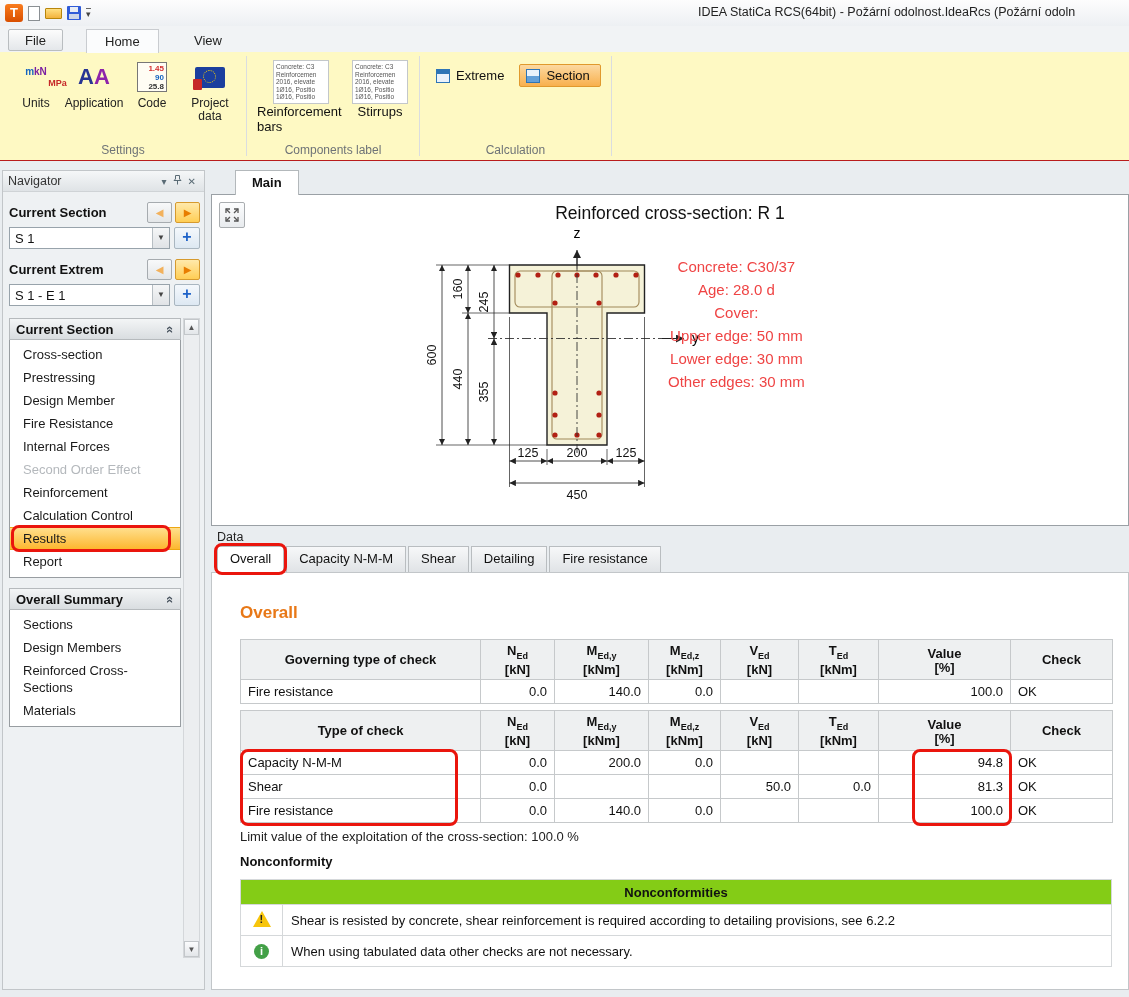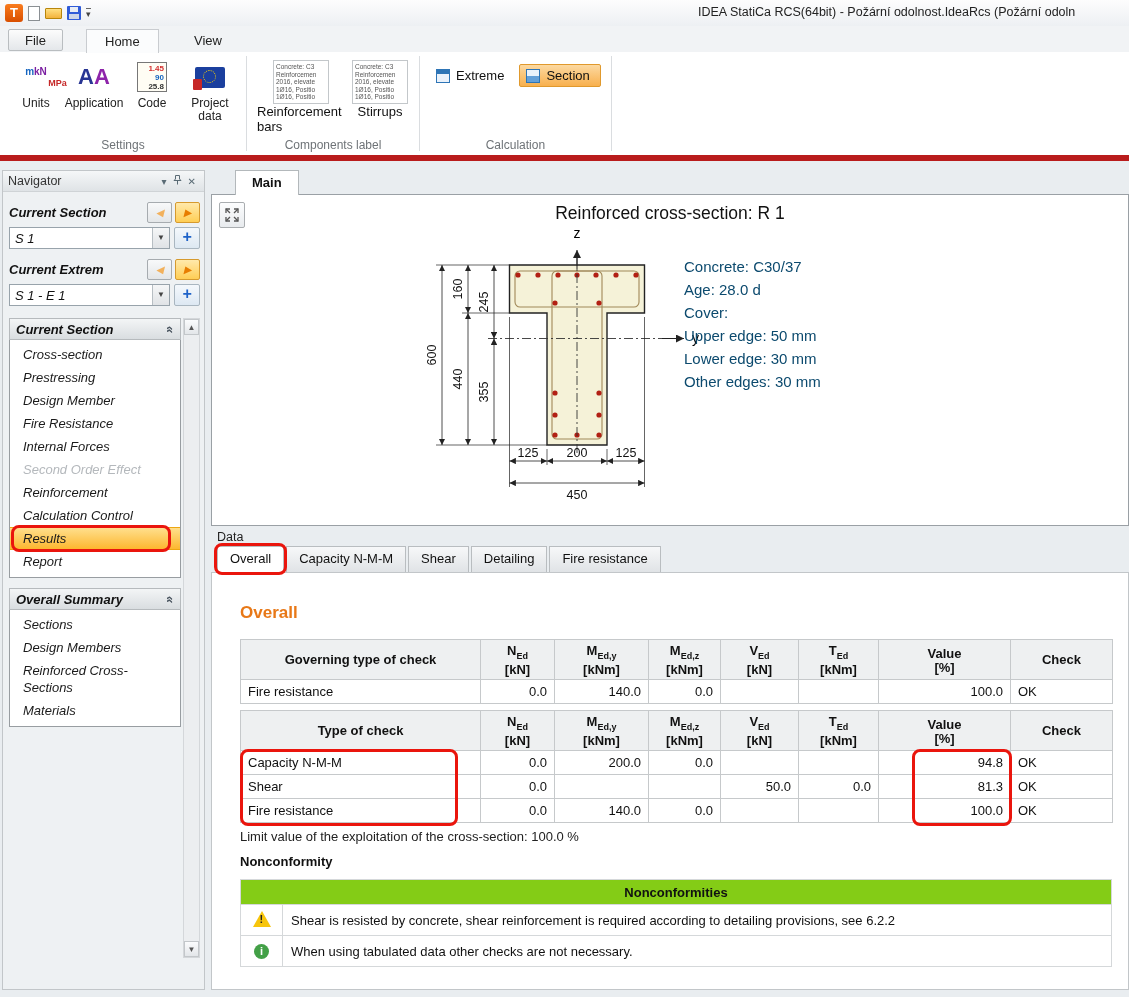--- a/index.html
+++ b/index.html
@@ -22,21 +22,21 @@
   .win-title { position:absolute; left:698px; top:5px; width:430px; white-space:nowrap; overflow:hidden; font-size:12.5px; color:#222; }
 
   
   .ribbon-tabs { position:absolute; top:26px; left:0; width:100%; height:27px; background:#f1f3f5; }
   .rtab { position:absolute; top:3px; height:24px; padding:4px 18px; font-size:13px; color:#222; }
   .tab-file { left:8px; background:linear-gradient(#fcfcfc,#e4e7ea); border:1px solid #b9bdc0; border-radius:2px; height:22px; padding:3px 16px; }
   .tab-home { left:86px; background:#fbfcfd; border:1px solid #c9ccd0; border-bottom:none; height:24px; z-index:2; }
   .tab-view { left:176px; }
 
   
-  .ribbon { position:absolute; top:52px; left:0; width:100%; height:109px; background:#ffffff; border-bottom:6px solid #b91c1c; display:flex; }
+  .ribbon { position:absolute; top:52px; left:0; width:100%; height:109px; background:#fef9c3; border-bottom:1px solid #b91c1c; display:flex; }
   .rgroup { display:flex; flex-direction:column; padding-top:4px; }
   .rgroup-label { margin-top:auto; text-align:center; color:#6e7377; font-size:12px; padding:2px 0 3px; }
   .rsep { width:1px; background:#dadde0; margin:4px 0; }
   .rbuttons { display:flex; align-items:flex-start; gap:2px; padding:2px 8px 0; }
   .rbtn { display:flex; flex-direction:column; align-items:center; width:56px; padding:2px 1px; border:1px solid transparent; border-radius:2px; }
   .rbtn .rlabel { font-size:12px; text-align:center; line-height:13px; margin-top:4px; color:#222; }
   .ricon { height:32px; display:flex; align-items:center; justify-content:center; }
   .icon-units { font-weight:bold; line-height:10px; text-align:center; }
   .icon-units .u1 { color:#1565c0; font-size:10px; }
   .icon-units .u2 { color:#7b1fa2; font-size:10px; }
@@ -58,21 +58,21 @@
   .icon-extreme { width:14px; height:14px; border:1px solid #2e75b6; background:#eaf2fb; position:relative; }
   .icon-extreme::before { content:""; position:absolute; left:0; top:0; right:0; height:4px; background:#2e75b6; }
   .icon-section { width:14px; height:14px; border:1px solid #2e75b6; background:#eaf2fb; position:relative; }
   .icon-section::before { content:""; position:absolute; left:0; bottom:0; right:0; height:6px; background:#64a0d8; }
 
   
   .navigator { position:absolute; top:170px; left:2px; width:203px; bottom:7px; background:#eef1f3; border:1px solid #c2c6c9; }
   .nav-titlebar { height:21px; background:linear-gradient(#f5f7f8,#dfe3e6); border-bottom:1px solid #cfd3d6; display:flex; align-items:center; padding:0 5px; font-size:12.5px; color:#333; }
   .nav-titlebar .sp { flex:1; }
   .nav-tb-icon { color:#5a6b75; font-size:10px; padding:0 3px; }
-  .nav-body { padding:6px 4px 0 6px;font-style:italic; }
+  .nav-body { padding:6px 4px 0 6px; }
   .nav-row { display:flex; align-items:center; margin-top:4px; }
   .nav-row .lbl { font-weight:bold; font-size:13px; flex:1; }
   .arrow-btn { width:25px; height:21px; border:1px solid #a6abaf; background:linear-gradient(#f8f9fa,#e3e6e8); border-radius:2px;
     font-size:10px; text-align:center; line-height:19px; color:#f2b15c; margin-left:3px; }
   .arrow-btn.hot { background:linear-gradient(#ffe9ab,#ffce55); border-color:#d69a2e; color:#e87d00; }
   .combo-row { display:flex; align-items:center; margin-top:4px; }
   .combo { flex:1; height:22px; background:#fff; border:1px solid #98a3ab; display:flex; }
   .combo-text { flex:1; padding:3px 5px; font-size:13px; }
   .combo-arrow { width:17px; border-left:1px solid #b7bec3; background:linear-gradient(#f5f6f7,#e0e3e6); font-size:8px; color:#444; text-align:center; line-height:20px; }
   .plus-btn { width:26px; height:22px; margin-left:4px; border:1px solid #a9b6c0; background:linear-gradient(#f4f8fc,#dde8f2); border-radius:2px;
@@ -93,21 +93,21 @@
   .sb-btn { position:absolute; left:0; width:15px; height:16px; background:linear-gradient(#fbfcfd,#e3e6e9); border:1px solid #c3c7ca; font-size:8px; color:#555; text-align:center; line-height:15px; }
   .sb-up { top:0; } .sb-down { bottom:0; }
 
   
   .main { position:absolute; top:170px; left:211px; right:0; bottom:7px; }
   .main-tab { position:absolute; top:0; left:24px; height:25px; padding:4px 16px; background:#fff; border:1px solid #b3b8bb; border-bottom:none; font-weight:bold; font-size:13px; z-index:2; }
   .draw-panel { position:absolute; top:24px; left:0; right:0; height:332px; background:#fff; border:1px solid #9aa0a5; }
   .fit-btn { position:absolute; left:7px; top:7px; width:26px; height:26px; border:1px solid #a9adb0; border-radius:2px; background:linear-gradient(#fcfdfe,#e8ebee); display:flex; align-items:center; justify-content:center; }
   .draw-title { position:absolute; top:8px; left:0; width:100%; text-align:center; font-size:17.5px; color:#111; }
   .section-svg { position:absolute; left:150px; top:30px; font-family:"Liberation Sans",sans-serif; }
-  .draw-info { position:absolute; left:472px; top:60px; font-size:15px; line-height:23px; color:#0c4a6e; }
+  .draw-info { position:absolute; left:456px; top:60px; font-size:15px; line-height:23px; color:#ef4444;text-align:center; }
 
   .data-label { position:absolute; top:360px; left:6px; font-size:12.5px; color:#222; }
   .data-tabs { position:absolute; top:376px; left:6px; height:26px; display:flex; gap:2px; z-index:2; }
   .dtab { padding:4px 12px; font-size:13px; border:1px solid #b9bdc0; background:linear-gradient(#f7f8f9,#e0e3e6); border-bottom:none; position:relative; }
   .dtab.active { background:#fff; height:27px; }
   .anno-tab { left:-4px; right:-4px; top:-4px; bottom:-2px; }
   .data-content { position:absolute; top:402px; left:0; right:0; bottom:0; background:#fff; border:1px solid #c2c6c9; padding:30px 0 0 28px; overflow:hidden; }
   .overall-h { color:#e87817; font-size:17px; font-weight:bold; margin-bottom:16px; }
 
   .tables { position:relative; width:872px; }

